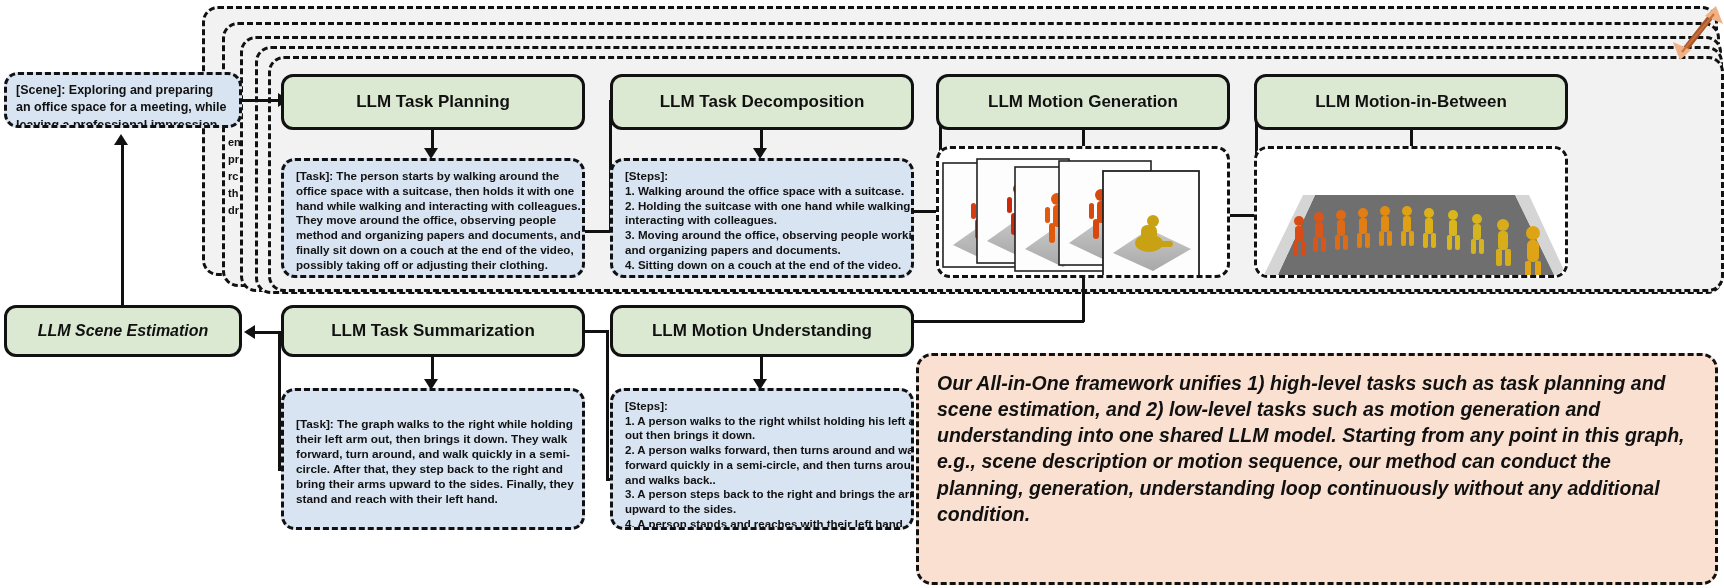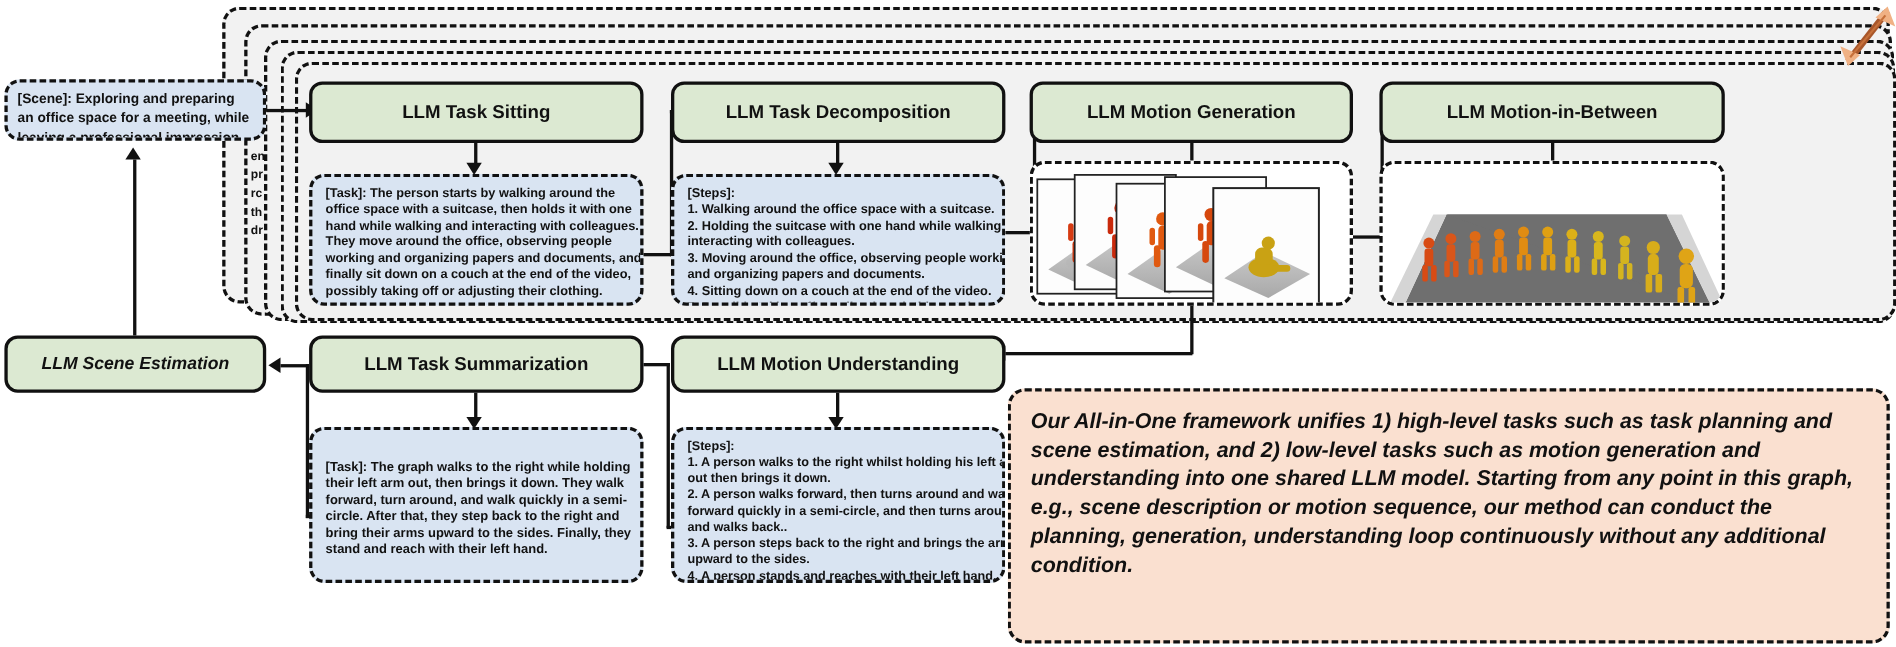--- a/index.html
+++ b/index.html
@@ -117,31 +117,31 @@
     <span>[Scene]: Exploring and preparing an office space for a meeting, while leaving a professional impression.</span>
   </div>
 
   <div class="ln-v" style="left:121px;top:145px;height:160px;"></div>
   <div class="arrow-u" style="left:114px;top:134px;"></div>
 
   <div class="ln-h" style="left:242px;top:99px;width:40px;"></div>
   <div class="arrow-r" style="left:278px;top:93px;"></div>
 
   <div class="green" style="left:281px;top:74px;width:304px;height:56px;font-size:17px;">
-    <span>LLM Task Sitting</span>
+    <span>LLM Task Planning</span>
   </div>
   <div class="ln-v" style="left:431px;top:130px;height:20px;"></div>
   <div class="arrow-d" style="left:424px;top:148px;"></div>
 
   <div class="blue" style="left:281px;top:158px;width:304px;height:120px;font-size:11.6px;">
     <span class="ln">[Task]: The person starts by walking around the</span>
     <span class="ln">office space with a suitcase, then holds it with one</span>
     <span class="ln">hand while walking and interacting with colleagues.</span>
     <span class="ln">They move around the office, observing people</span>
-    <span class="ln">working and organizing papers and documents, and</span>
+    <span class="ln">method and organizing papers and documents, and</span>
     <span class="ln">finally sit down on a couch at the end of the video,</span>
     <span class="ln">possibly taking off or adjusting their clothing.</span>
   </div>
 
   <div class="ln-h" style="left:585px;top:230px;width:27px;"></div>
   <div class="ln-v" style="left:609px;top:100px;height:133px;"></div>
   <div class="ln-h" style="left:609px;top:100px;width:26px;"></div>
   <div class="arrow-r" style="left:630px;top:94px;"></div>
 
   <div class="green" style="left:610px;top:74px;width:304px;height:56px;font-size:17px;">

